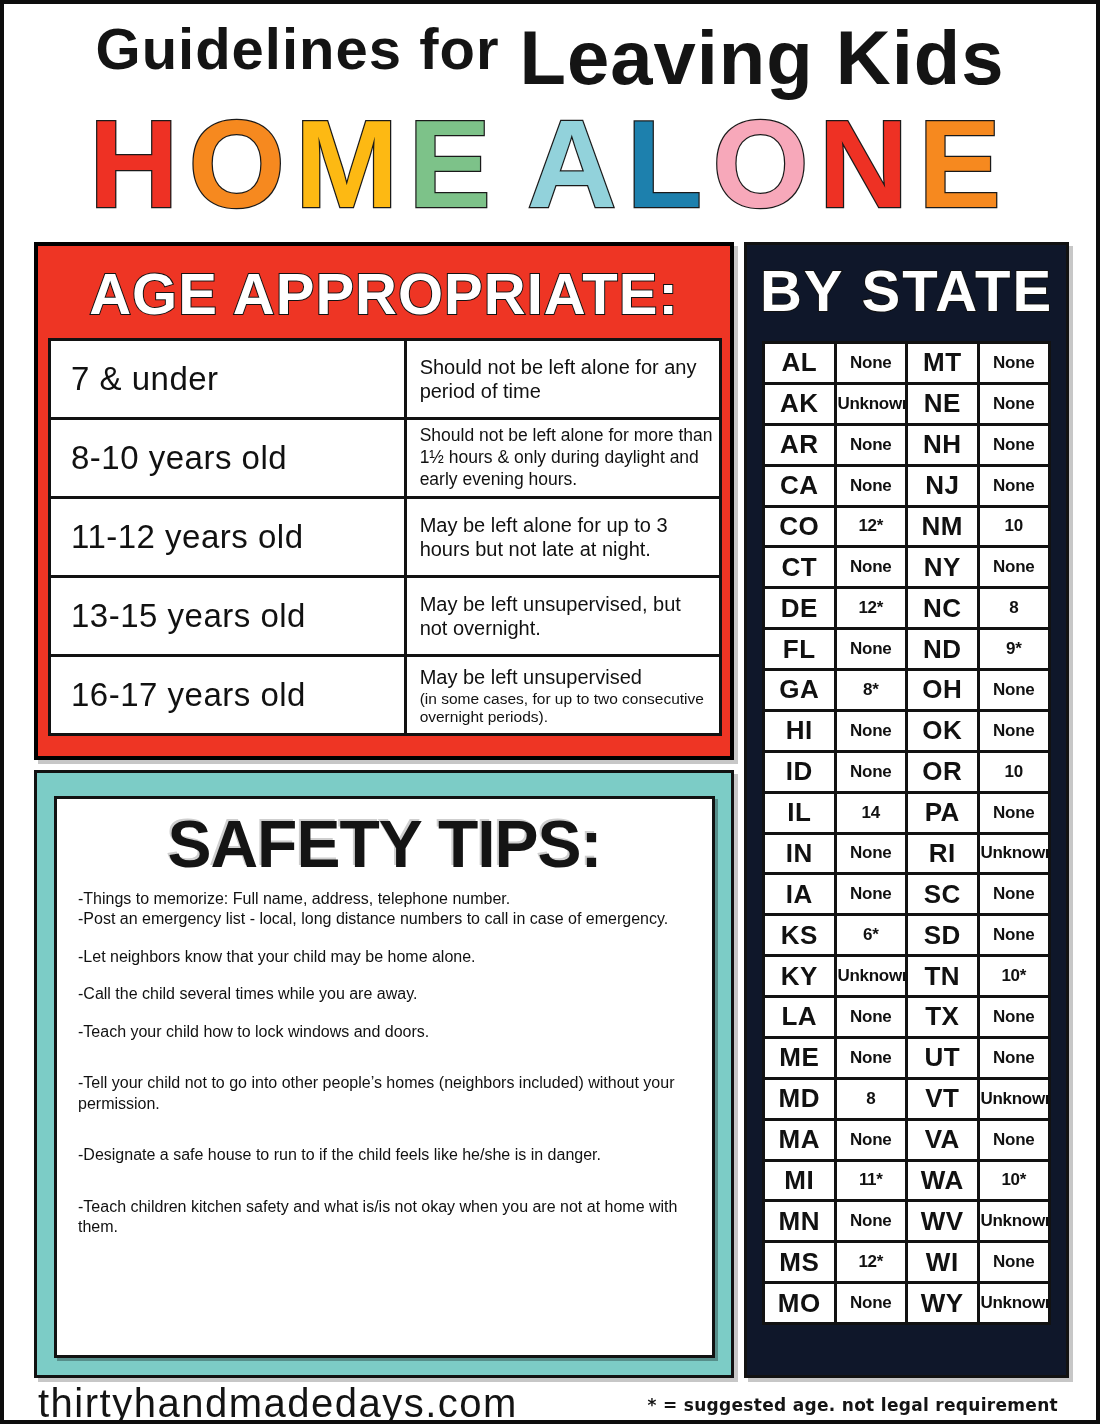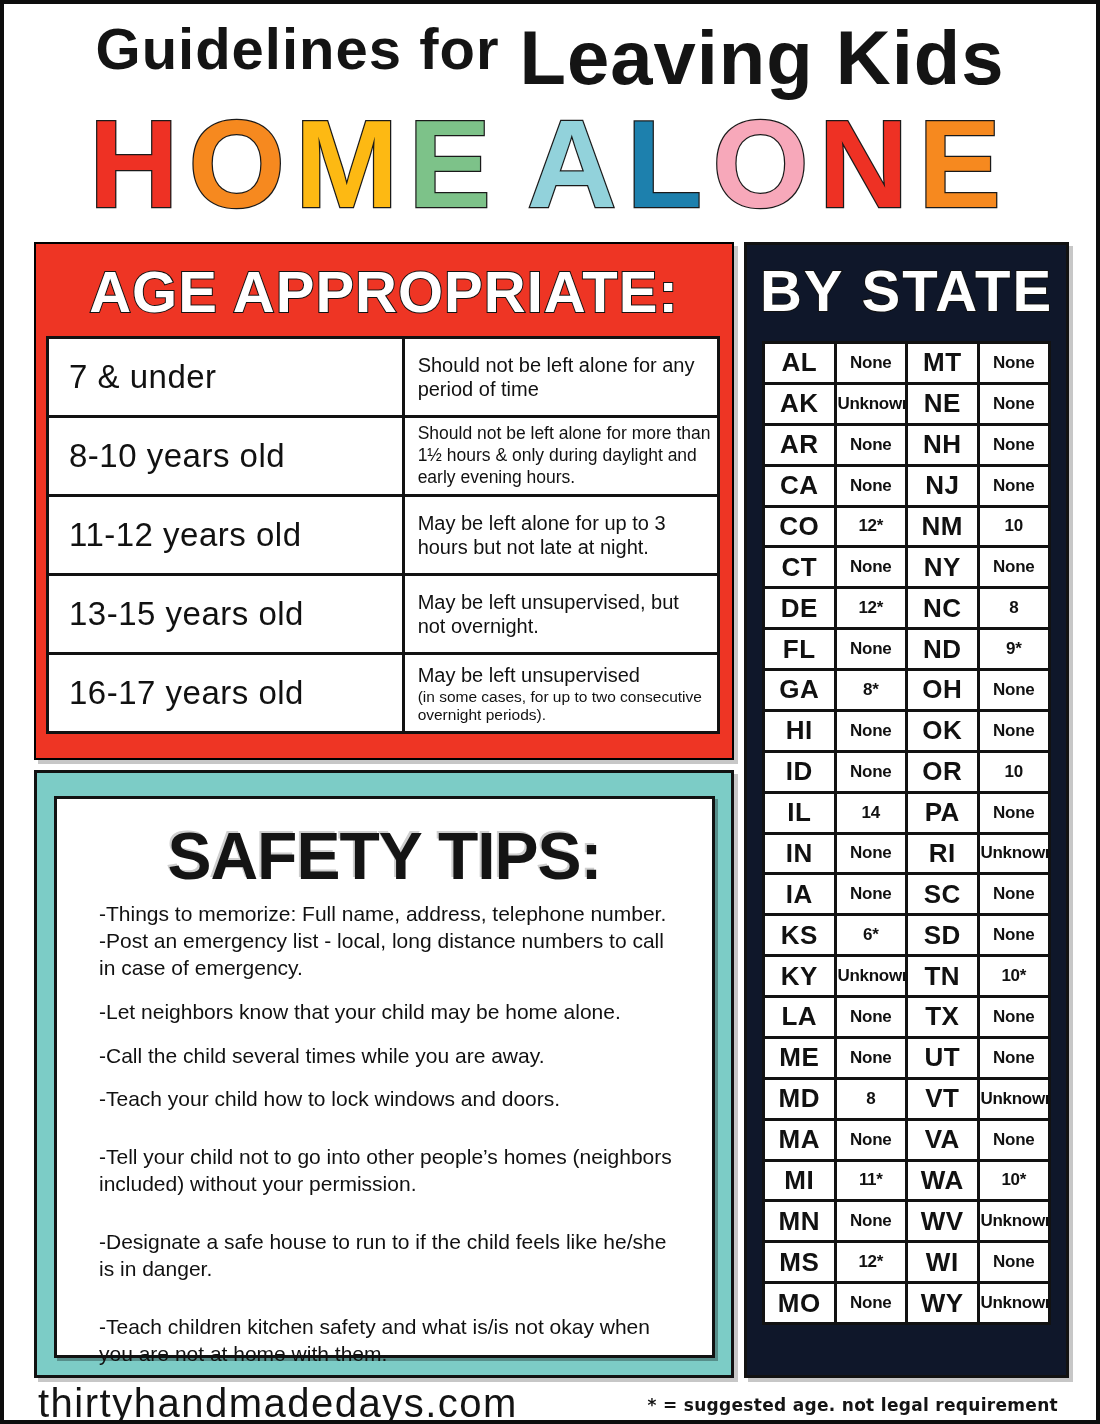--- a/index.html
+++ b/index.html
@@ -32,21 +32,21 @@
   .outline-heading {
     position:absolute; left:0; right:0; text-align:center;
     font-weight:bold; color:#ffffff;
     -webkit-text-stroke:2px #121212; paint-order:stroke fill;
     white-space:nowrap;
   }
 
   
   .age-box {
     position:absolute; left:30px; top:238px; width:700px; height:518px;
-    border:2px solid #000000; box-shadow:4px 4px 0 rgba(0,0,0,0.22);
+    border:4px solid #000000; box-shadow:4px 4px 0 rgba(0,0,0,0.22);
   }
   .age-heading { top:14px; font-size:58px; letter-spacing:1px; }
   .age-table {
     position:absolute; left:10px; top:92px; width:674px; height:396px;
     border-collapse:collapse; background:#ffffff; table-layout:fixed;
   }
   .age-table tr { height:79px; }
   .age-table td { border:3px solid #121212; vertical-align:middle; }
   .age-cell { width:53%; font-size:33px; padding-left:20px; letter-spacing:0.5px; }
   .guide-cell { font-size:20px; line-height:1.2; padding:5px 6px 5px 13px; }
@@ -57,25 +57,25 @@
   .safety-box {
     position:absolute; left:30px; top:766px; width:700px; height:608px;
     border:3px solid #121212; box-shadow:4px 4px 0 rgba(0,0,0,0.22);
   }
   .safety-inner {
     position:absolute; left:17px; top:23px; right:16px; bottom:17px;
     background:#ffffff; border:3px solid #121212;
     box-shadow:3px 3px 0 rgba(0,0,0,0.3);
   }
   .safety-heading {
-    margin:24px 0 6px; text-align:center;
+    margin:12px 0 6px; text-align:center;
     font-size:66px; line-height:1; font-weight:bold; letter-spacing:-1px; color:#141414;
     text-shadow:-2px -2px 0 #cfcfcf;
   }
-  .tips { padding:6px 26px 0 42px; font-size:21px; line-height:1.28; }
+  .tips { padding:6px 26px 0 21px; font-size:16px; line-height:1.28; }
   .tip { margin:0; }
   .tip:nth-child(n+3) { margin-top:17px; }
   .tip:nth-child(n+6) { margin-top:31px; }
 
   
   .state-box {
     position:absolute; left:740px; top:238px; width:325px; height:1136px;
     border:3px solid #121212; box-shadow:4px 4px 0 rgba(0,0,0,0.22);
   }
   .state-heading { top:12px; font-size:58px; letter-spacing:2px; }

